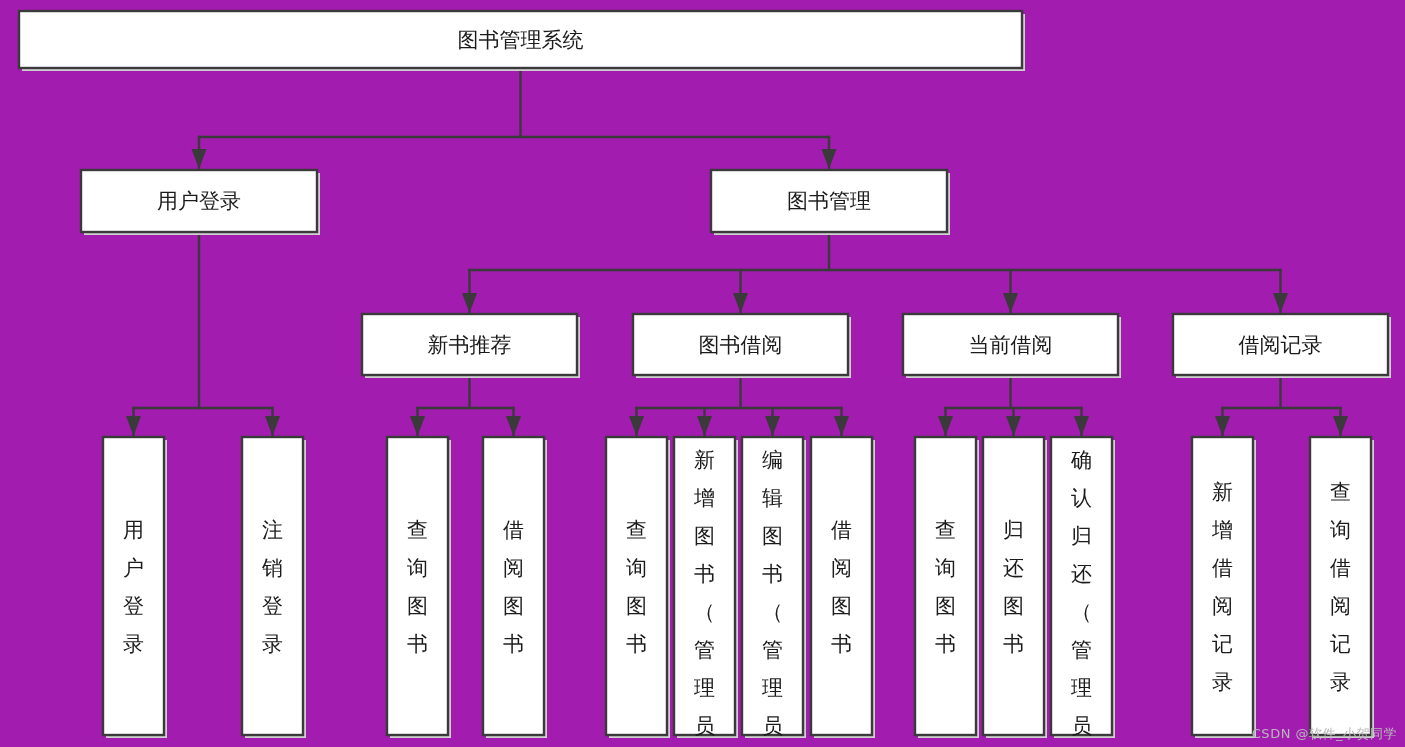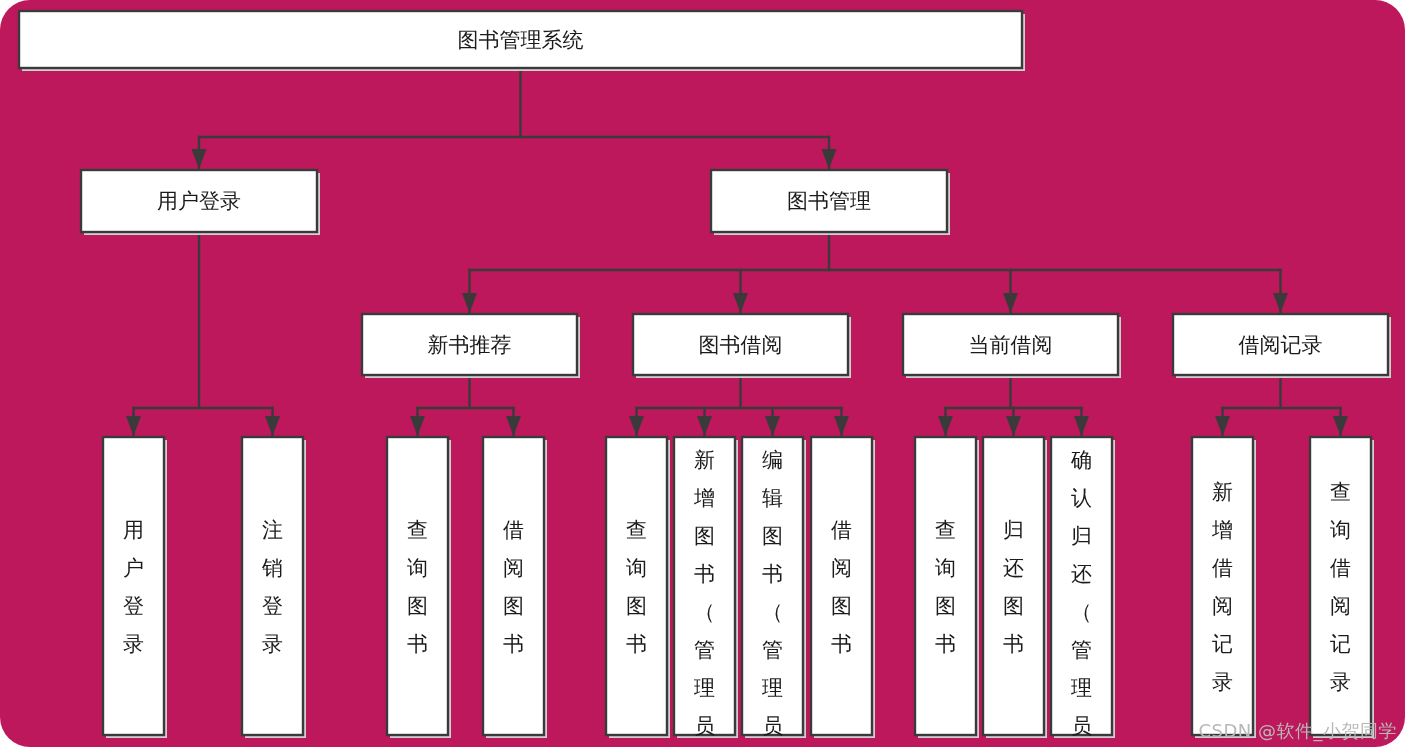--- a/index.html
+++ b/index.html
@@ -11,22 +11,21 @@
   body {
     width: 1405px;
     height: 747px;
     font-family: "DejaVu Sans", "Liberation Sans", sans-serif;
     overflow: hidden;
   }
   #diagram-root {
     position: relative;
     width: 1405px;
     height: 747px;
-    background: #be185d;
-    border-radius: 30px;
+    background: #a21caf;
   }
   svg#flow-svg {
     position: absolute;
     left: 0;
     top: 0;
     width: 1405px;
     height: 747px;
     display: block;
   }
   .node-box {
@@ -59,21 +58,21 @@
     fill: #1b1b1b;
     font-family: "DejaVu Sans", "Liberation Sans", sans-serif;
     font-size: 21px;
     text-anchor: middle;
   }
   .watermark-text {
     position: absolute;
     right: 8px;
     bottom: 4px;
     font-family: "DejaVu Sans", "Liberation Sans", sans-serif;
-    font-size: 18px;
+    font-size: 13px;
     color: #b8b8b8;
     white-space: nowrap;
     letter-spacing: 0.5px;
     pointer-events: none;
   }
 </style>
 </head>
 <body>
 
 <div id="diagram-root">

